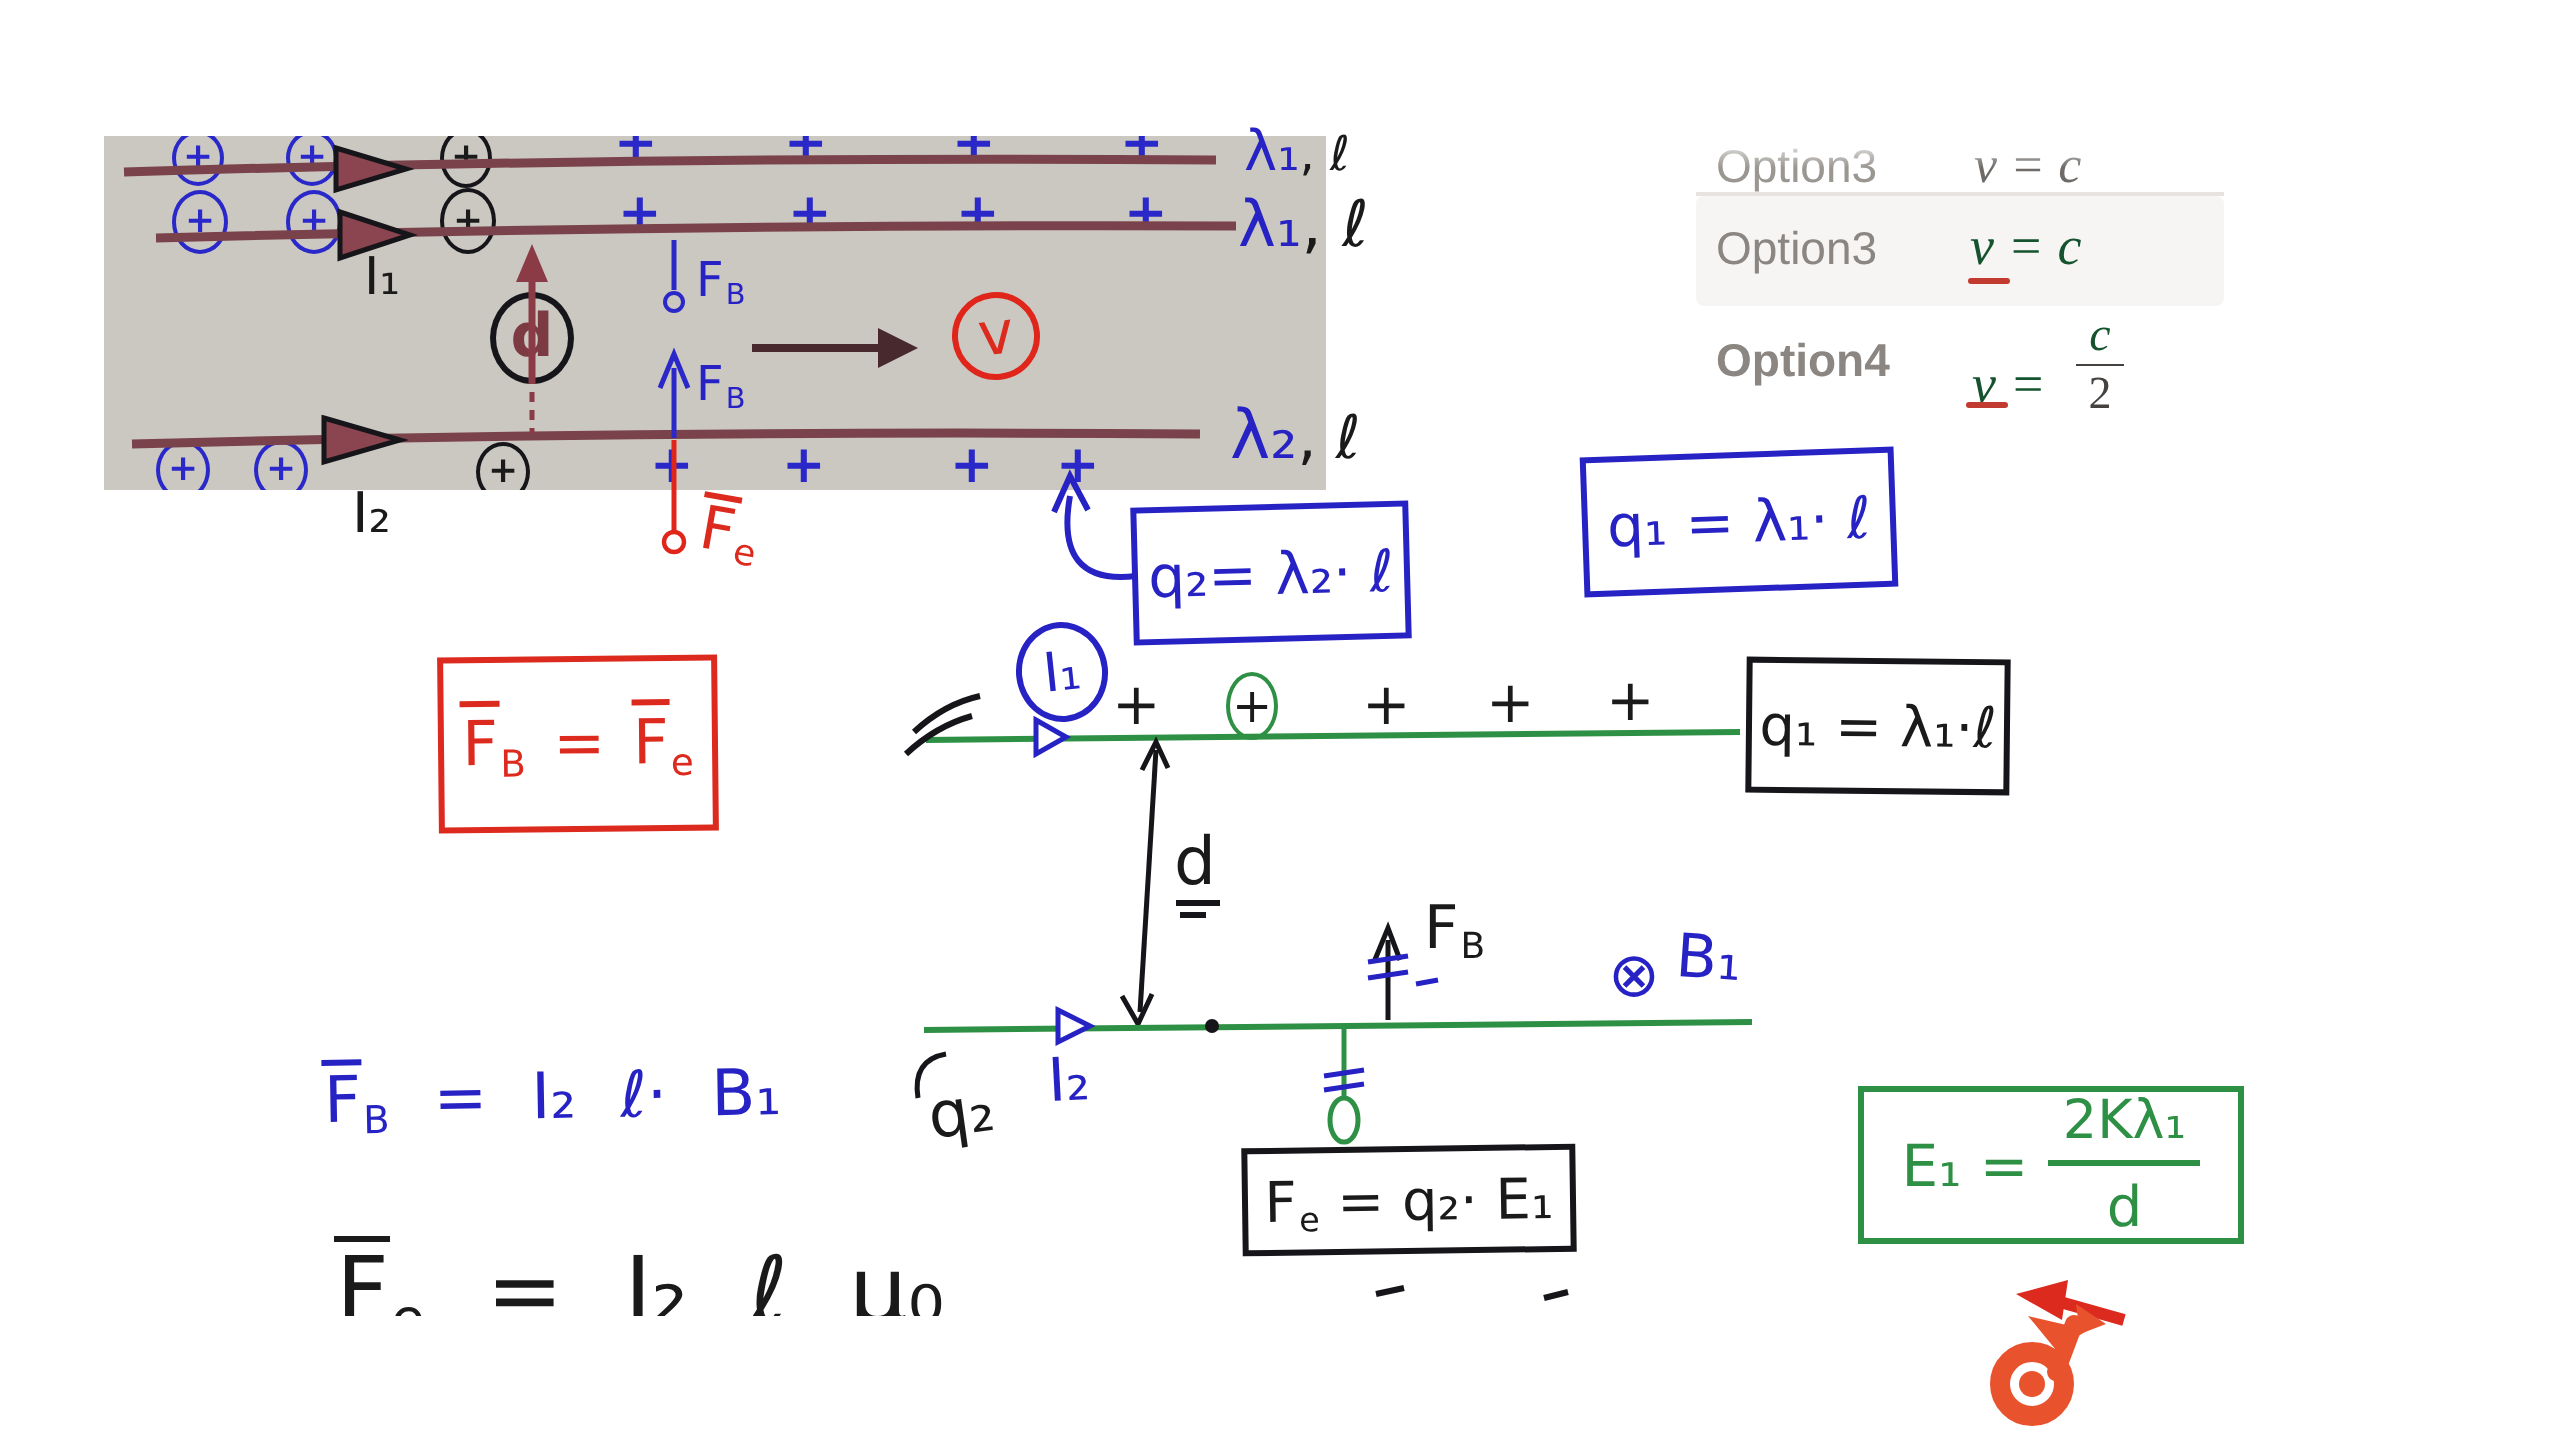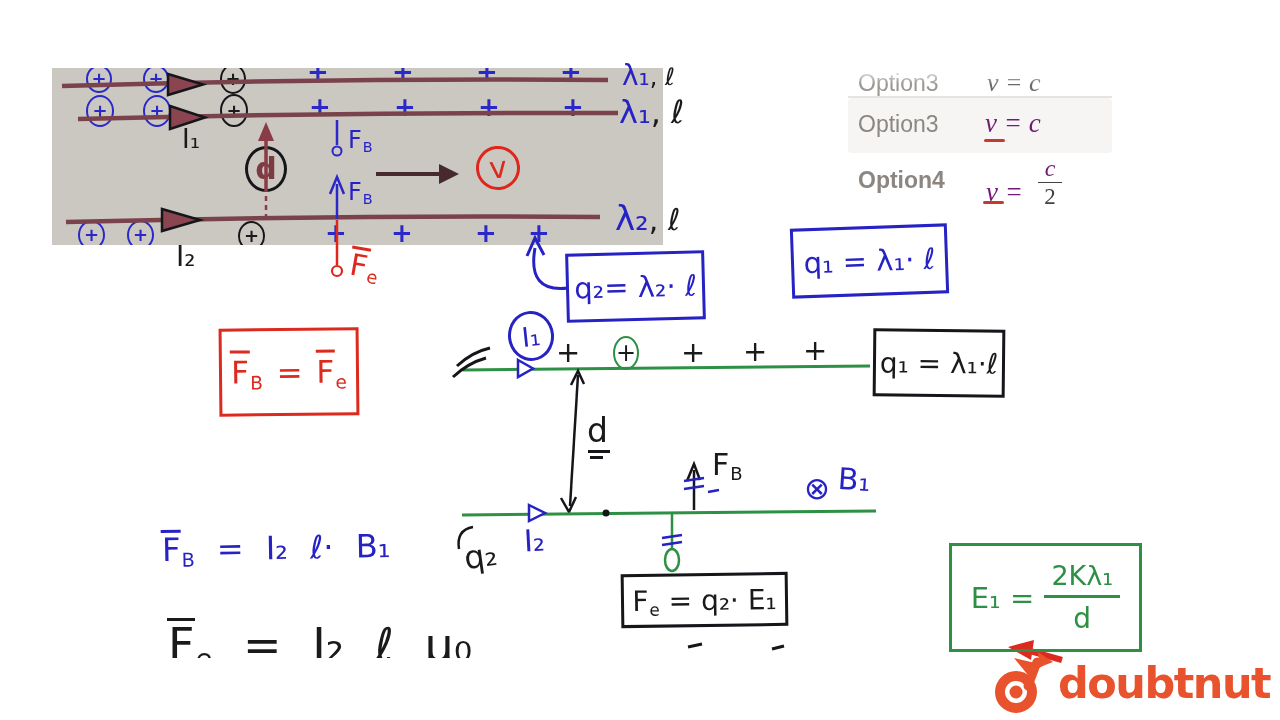--- a/index.html
+++ b/index.html
@@ -8,21 +8,21 @@
   .sub{font-size:0.6em;position:relative;top:0.30em;margin-left:1px;}
   .bar{position:relative;display:inline-block;}
   .bar::after{content:"";position:absolute;left:-1px;right:-1px;top:-4px;border-top:3px solid currentColor;}
   .box{position:absolute;display:flex;align-items:center;justify-content:center;box-sizing:border-box;}
   .cplus{position:absolute;display:flex;align-items:center;justify-content:center;
     border:2.5px solid #2a28c9;border-radius:50%;color:#2a28c9;font-weight:700;font-size:18px;line-height:1;}
   .cplus.blk{border-color:#15151a;}
   .plusb{position:absolute;color:#2a28c9;font-weight:600;font-size:26px;line-height:1;}
   .plusk{position:absolute;color:#1a1a1a;font-weight:500;font-size:29px;line-height:1;}
   .blue{color:#2722c4;} .red{color:#dc2a1e;} .green{color:#2e9044;} .blk{color:#1a1a1a;}
-  .serifm{font-family:"Liberation Serif",serif;font-style:italic;color:#701a75;}
+  .serifm{font-family:"Liberation Serif",serif;font-style:italic;color:#14532d;}
   .optlabel{font-family:"Liberation Sans",sans-serif;color:#8b8681;font-size:23px;line-height:1;}
   .frac{display:flex;flex-direction:column;align-items:center;}
   svg{position:absolute;left:0;top:0;pointer-events:none;}
 </style>
 </head>
 <body>
 
 <div class="abs" style="left:52px;top:68px;width:611px;height:177px;background:#cbc8c2;overflow:hidden;">
 
   <span class="cplus" style="left:34px;top:-3px;width:22px;height:24px;">+</span>
@@ -223,21 +223,21 @@
   <span class="blk" style="font-size:28px;">q₁ = λ₁·ℓ</span>
 </div>
 
 <div class="box" style="left:621px;top:573px;width:167px;height:54px;border:3px solid #15151a;transform:rotate(-0.8deg);">
   <span class="blk" style="font-size:28px;">
     <span>F</span><span class="sub">e</span>
     <span>= q₂· E₁</span>
   </span>
 </div>
 
-<div class="box" style="left:949px;top:543px;width:193px;height:109px;border:3.5px solid #2e9044;">
+<div class="box" style="left:929px;top:543px;width:193px;height:79px;border:3.5px solid #2e9044;">
   <span class="green" style="font-size:29px;margin-right:10px;">
     <span>E₁</span> <span>=</span>
   </span>
   <div class="frac">
     <span class="green" style="font-size:27px;">2Kλ₁</span>
     <div style="width:76px;border-top:3px solid #2e9044;margin:4px 0;"></div>
     <span class="green" style="font-size:28px;">d</span>
   </div>
 </div>
 
@@ -256,14 +256,13 @@
 </div>
 
 <div class="abs" style="left:990px;top:650px;width:270px;height:68px;">
   <svg width="64" height="66" viewBox="0 0 64 66" style="left:0;top:0;">
     <circle cx="26" cy="42" r="16" fill="none" stroke="#e8532e" stroke-width="10"></circle>
     <circle cx="26" cy="42" r="6.5" fill="#e8532e"></circle>
     <path d="M38 36 L47 12" stroke="#e8532e" stroke-width="9" stroke-linecap="round"></path>
     <polygon points="24,8 54,15 38,25" fill="#e8532e"></polygon>
     <polygon points="48,2 63,12 50,17" fill="#e8532e"></polygon>
   </svg>
-  <span class="abs" style="left:68px;top:12px;font-size:43px;font-weight:700;color:#e8532e;letter-spacing:-1.5px;">doubtnut</span>
 </div>
 
 </body></html>

